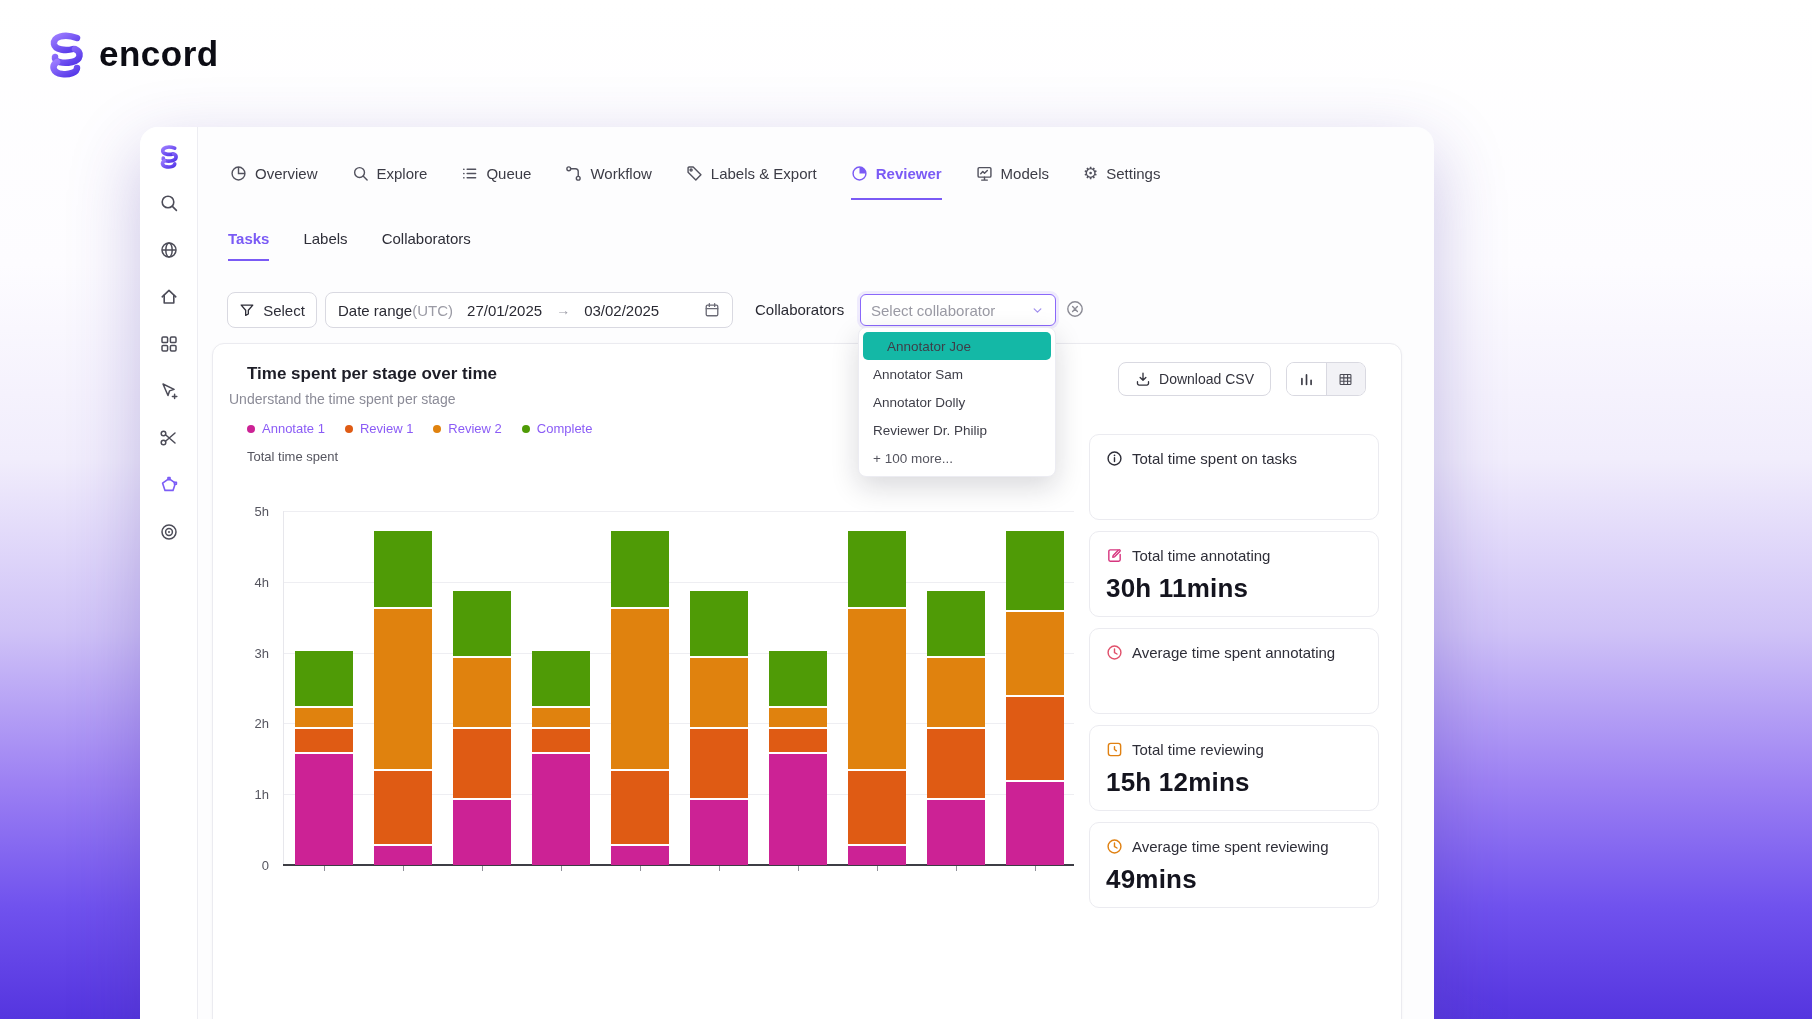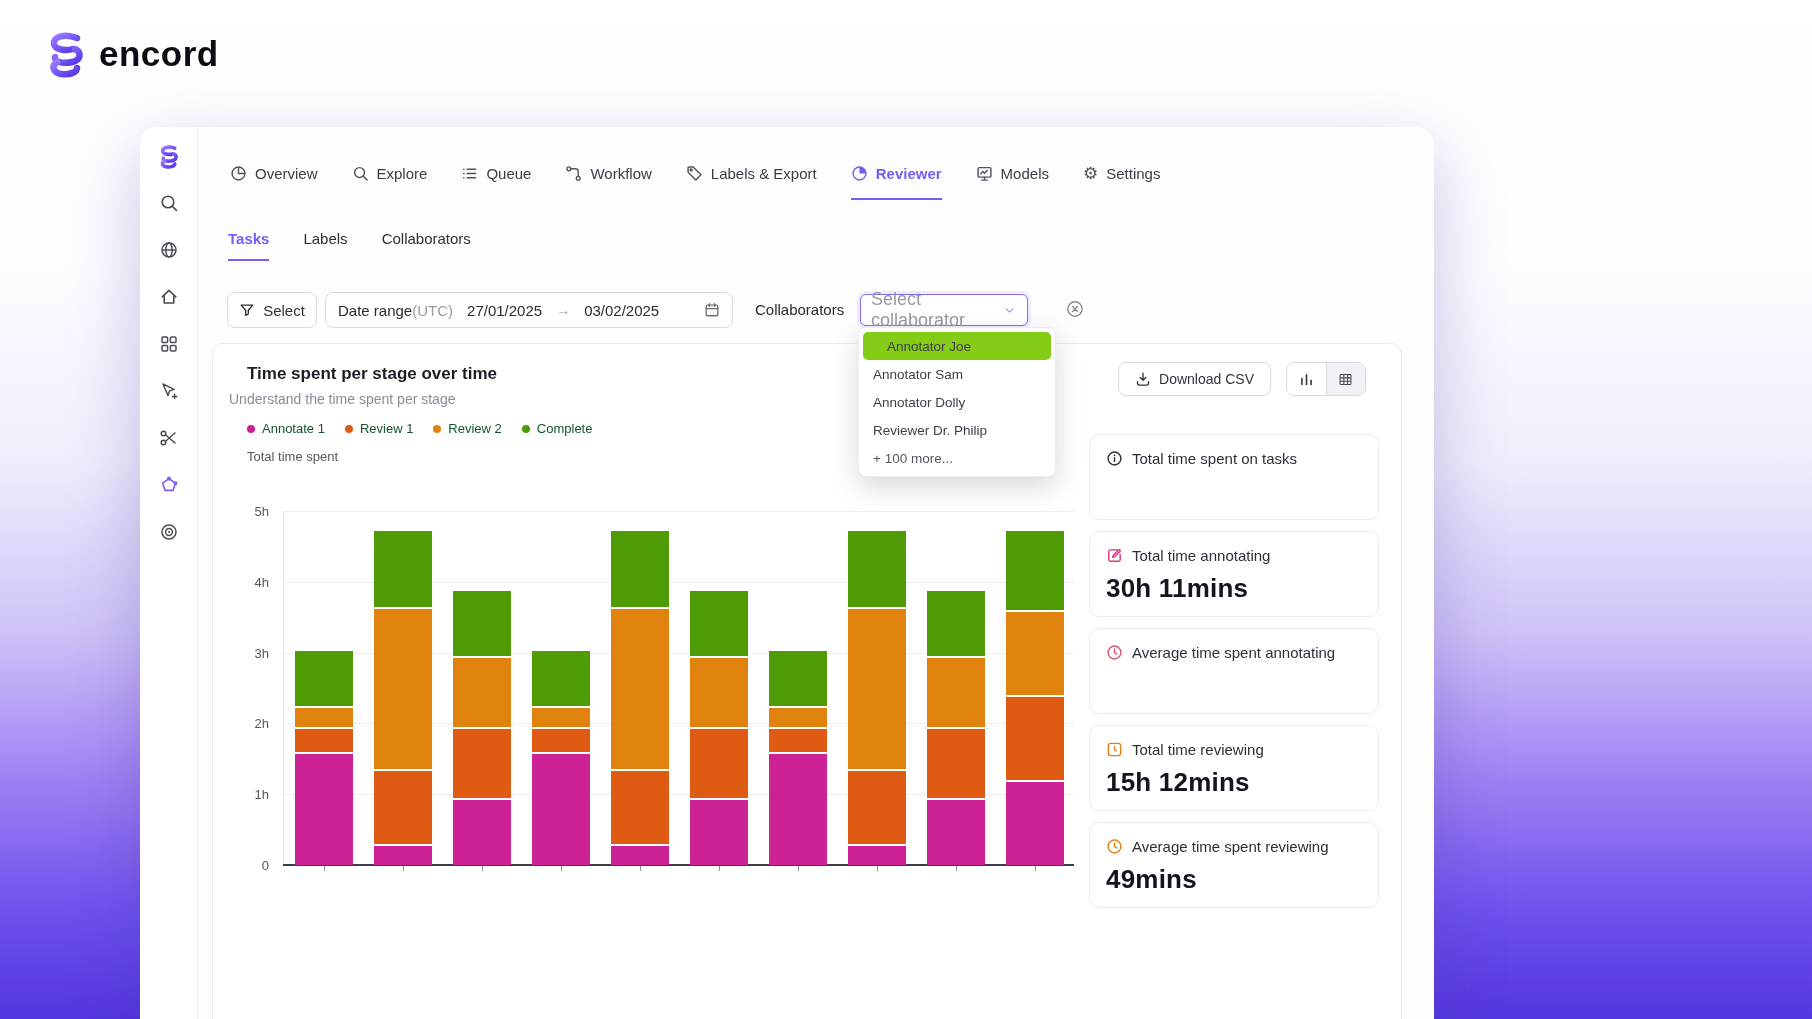--- a/index.html
+++ b/index.html
@@ -25,37 +25,37 @@
   .subtabs{position:absolute;left:88px;top:103px;display:flex;gap:34px;}
   .subtab{font-size:15px;color:#2e2e38;padding-bottom:12px;border-bottom:2px solid transparent;cursor:pointer;}
   .subtab.active{color:#7a5af5;font-weight:700;border-bottom-color:#7a5af5;}
   .filter-btn{position:absolute;left:87px;top:165px;width:90px;height:36px;border:1px solid #d9d9e1;border-radius:8px;background:#fff;display:flex;align-items:center;justify-content:center;gap:8px;font-size:15px;color:#2e2e38;box-sizing:border-box;cursor:pointer;}
   .date-range{position:absolute;left:185px;top:165px;width:408px;height:36px;border:1px solid #d9d9e1;border-radius:8px;background:#fff;display:flex;align-items:center;padding:0 12px;box-sizing:border-box;font-size:15px;color:#2a2a33;}
   .dr-suffix{color:#9b9ba5;}
   .dr-date{color:#2a2a33;}
   .dr-arrow{color:#9b9ba5;margin:0 14px;font-size:14px;}
   .dr-cal{margin-left:auto;color:#6b6b76;display:flex;}
   .collab-label{position:absolute;left:615px;top:174px;font-size:15px;color:#2a2a33;}
-  .select{position:absolute;left:720px;top:167px;width:168px;height:32px;border:1.5px solid #8a68fa;border-radius:6px;background:#fff;display:flex;align-items:center;padding:0 10px;box-sizing:border-box;font-size:18px;color:#9a9aa4;box-shadow:0 0 0 3px rgba(138,104,250,.12);cursor:pointer;}
+  .select{position:absolute;left:720px;top:167px;width:196px;height:32px;border:1.5px solid #8a68fa;border-radius:6px;background:#fff;display:flex;align-items:center;padding:0 10px;box-sizing:border-box;font-size:15px;color:#9a9aa4;box-shadow:0 0 0 3px rgba(138,104,250,.12);cursor:pointer;}
   .select .chev{margin-left:auto;color:#a290ee;display:flex;}
   .clear-btn{position:absolute;left:925px;top:172px;width:20px;height:20px;color:#8b8b95;cursor:pointer;}
   .dropdown{position:absolute;left:718px;top:200px;width:198px;background:#fff;border:1px solid #ececf2;border-radius:8px;box-shadow:0 10px 28px rgba(20,20,40,.16);padding:4px;z-index:30;box-sizing:border-box;}
   .dd-item{height:28px;display:flex;align-items:center;padding:0 10px;font-size:13.5px;color:#3e3e48;border-radius:5px;cursor:pointer;}
-  .dd-item.active{background:#84cc16;padding-left:24px;}
+  .dd-item.active{background:#14b8a6;padding-left:24px;}
   .dd-item.more{color:#55555f;}
   .card{position:absolute;left:72px;top:216px;width:1188px;height:730px;background:#fff;border:1px solid #ebebf0;border-radius:12px;box-shadow:0 1px 3px rgba(20,20,40,.04);}
   .card-title{position:absolute;left:34px;top:20px;font-size:17px;font-weight:700;color:#1d1d27;}
   .card-sub{position:absolute;left:16px;top:47px;font-size:14px;color:#8b8b97;}
   .dl-btn{position:absolute;left:905px;top:18px;width:153px;height:34px;border:1px solid #d9d9e1;border-radius:8px;background:#fff;display:flex;align-items:center;justify-content:center;gap:8px;font-size:14px;color:#33333d;box-sizing:border-box;cursor:pointer;}
   .view-toggle{position:absolute;left:1073px;top:18px;width:80px;height:34px;border:1px solid #d9d9e1;border-radius:8px;display:flex;overflow:hidden;box-sizing:border-box;}
   .t-cell{flex:1;display:flex;align-items:center;justify-content:center;color:#3a3a44;cursor:pointer;}
   .t-cell.left{background:#fff;border-right:1px solid #d9d9e1;}
   .t-cell.right{background:#f2f2f6;color:#4a4a54;}
   .legend{position:absolute;left:34px;top:77px;display:flex;gap:20px;align-items:center;}
-  .legend-item{display:flex;gap:7px;align-items:center;font-size:13px;color:#14532d;}
+  .legend-item{display:flex;gap:7px;align-items:center;font-size:13px;color:#8b5cf6;}
   .legend-dot{width:8px;height:8px;border-radius:50%;background:#999;}
   .y-title{position:absolute;left:34px;top:105px;font-size:13px;color:#55555f;}
   .chart-y-labels{position:absolute;left:16px;top:167px;width:40px;height:354px;}
   .ytick{position:absolute;right:0;transform:translateY(-50%);font-size:13px;color:#55555f;}
   .chart-plot{position:absolute;left:70px;top:167px;width:790px;height:354px;border-left:1px solid #e7e7ec;}
   .gridline{position:absolute;left:0;right:0;height:1px;background:#eeeef2;}
   .baseline{position:absolute;left:-1px;right:0;bottom:-1px;height:2px;background:#3d3d45;}
   .seg{position:absolute;}
   .xtick{position:absolute;top:355px;width:1.5px;height:5px;background:#8f8f99;}
   .stat{position:absolute;left:876px;width:290px;height:86px;border:1px solid #ebebf0;border-radius:10px;background:#fff;padding:15px 16px;box-sizing:border-box;}

